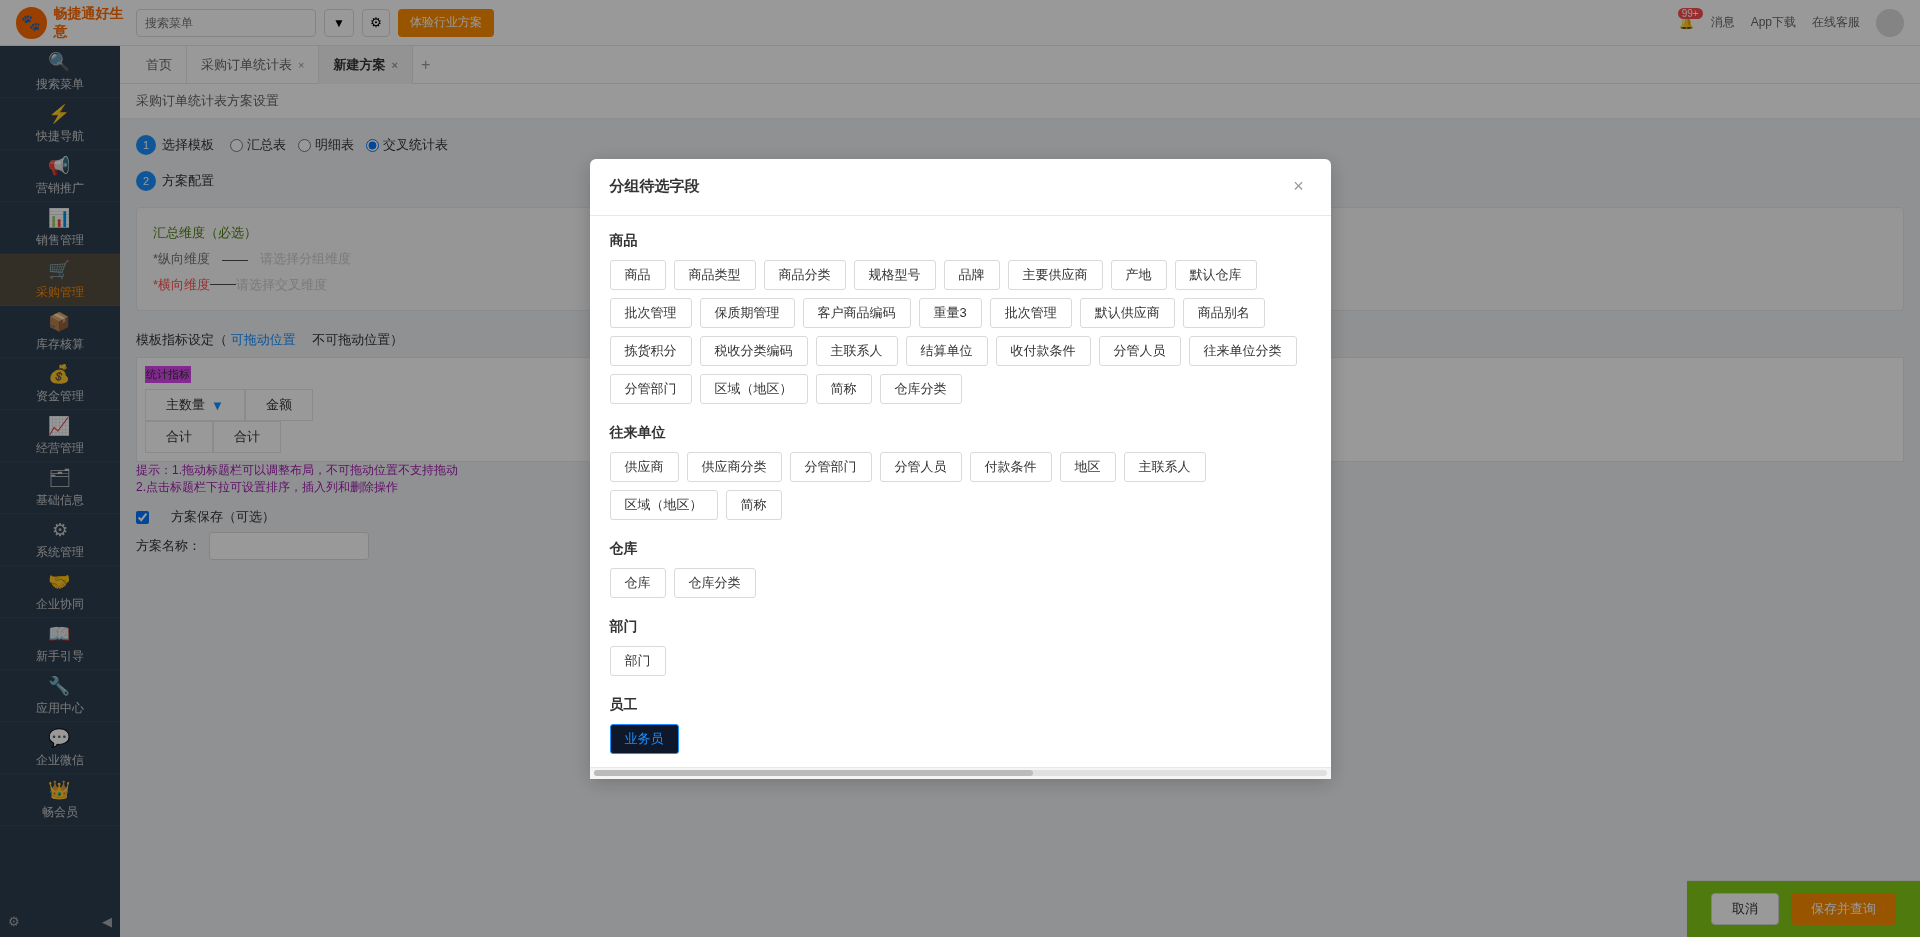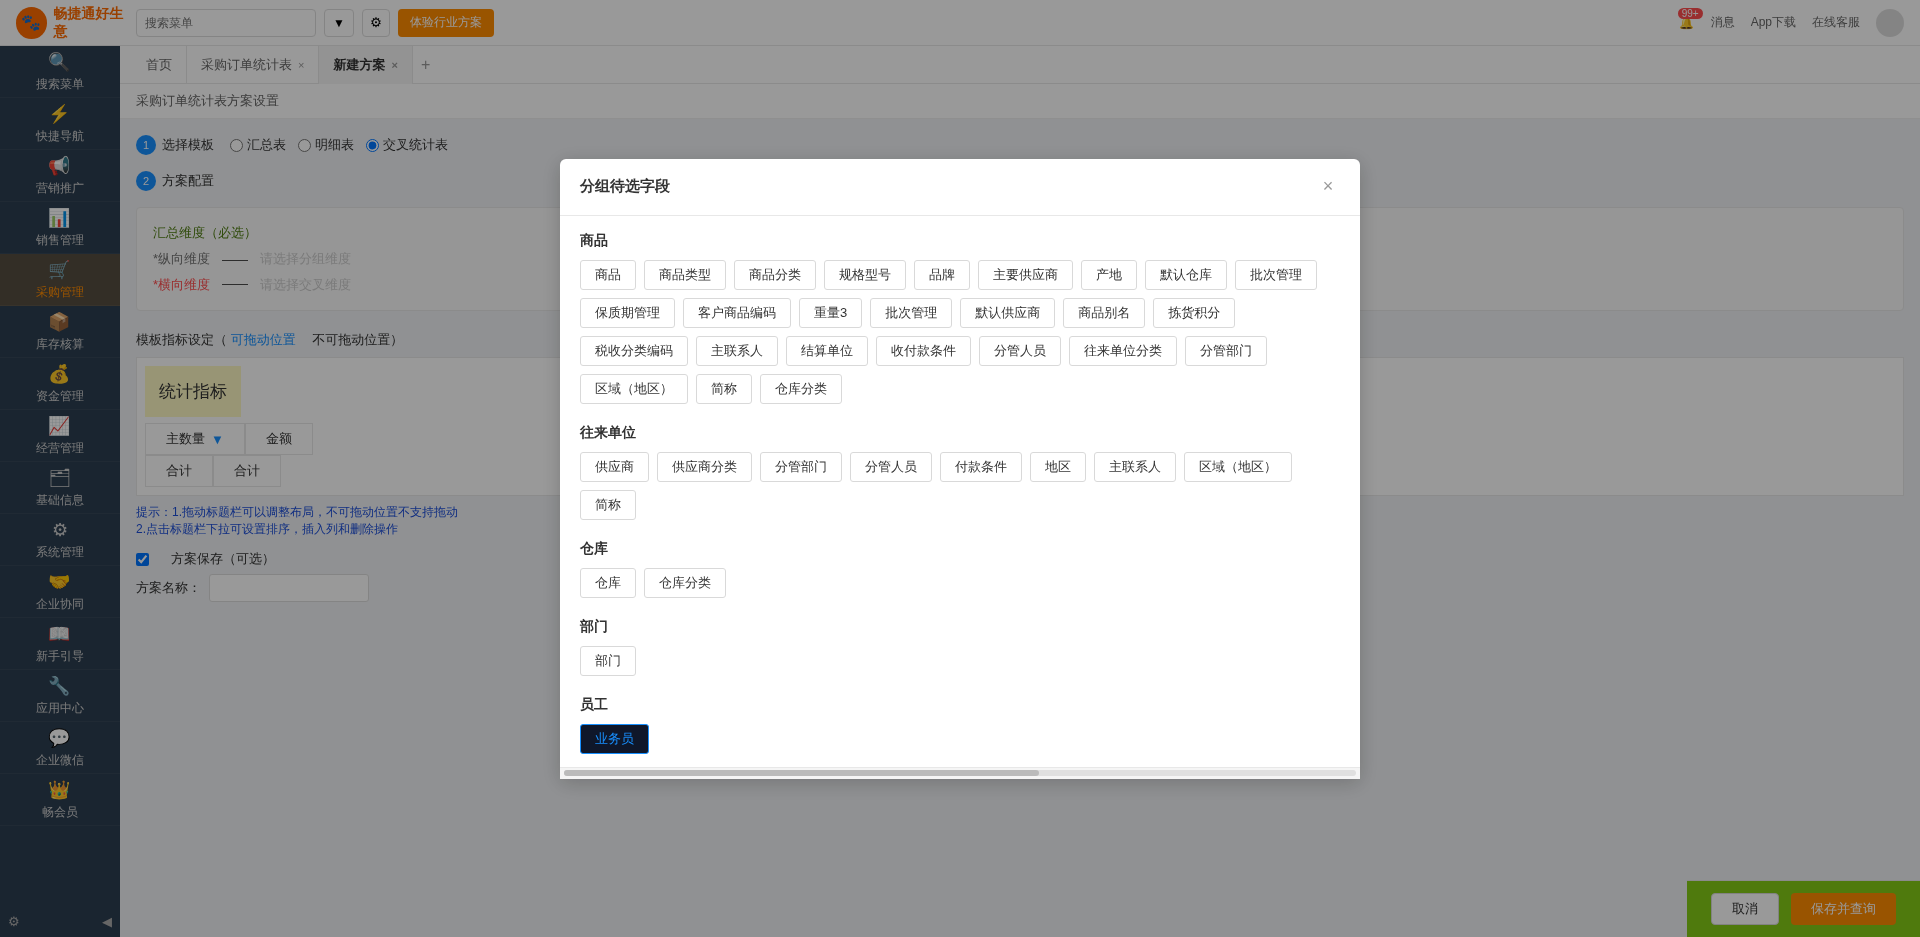--- a/index.html
+++ b/index.html
@@ -202,21 +202,21 @@
       z-index: 200;
       display: flex;
       align-items: center;
       justify-content: center;
     }
 
     
     .modal {
       background: white;
       border-radius: 6px;
-      width: 800px;
+      width: 741px;
       max-height: 620px;
       display: flex;
       flex-direction: column;
       box-shadow: 0 4px 20px rgba(0,0,0,0.2);
     }
     .modal-header {
       padding: 16px 20px;
       border-bottom: 1px solid #e8e8e8;
       display: flex;
       align-items: center;
@@ -526,55 +526,55 @@
       </div>
     </div>
 
     <div class="config-section">
       <div class="config-label">汇总维度（必选）</div>
       <div style="display:flex;gap:12px;align-items:center;margin-bottom:8px;">
         <span style="color:#737373;">*纵向维度</span>
         <span>——</span>
         <span style="color:#ccc;">请选择分组维度</span>
       </div>
-      <div style="display:flex;gap:12px;align-items:flex-start;">
+      <div style="display:flex;align-items:flex-start;">
         <span style="color:#ff4d4f;">*横向维度</span>
         <span>——</span>
         <span style="color:#ccc;">请选择交叉维度</span>
       </div>
     </div>
 
     <div style="padding:8px 0;font-size:13px;color:#333;">
       <span>模板指标设定（</span>
       <span style="color:#1890ff;">可拖动位置</span>
       <span>　不可拖动位置）</span>
     </div>
 
     <div style="background:#fff;border:1px solid #e8e8e8;padding:8px;">
-      <div style="background:#fef9c3;padding:14px;font-size:17px;display:inline-block;margin-bottom:6px;">统计指标</div>
+      <div style="background:#d946ef;padding:1px;font-size:11px;display:inline-block;margin-bottom:6px;">统计指标</div>
       <div style="display:flex;gap:0;">
         <div style="border:1px solid #e8e8e8;padding:6px 20px;display:flex;align-items:center;gap:6px;">
           <span>主数量</span>
           <span style="color:#1890ff;cursor:pointer;">▼</span>
         </div>
         <div style="border:1px solid #e8e8e8;padding:6px 20px;">
           <span>金额</span>
         </div>
       </div>
       <div style="display:flex;gap:0;">
         <div style="border:1px solid #e8e8e8;padding:6px 20px;">
           <span>合计</span>
         </div>
         <div style="border:1px solid #e8e8e8;padding:6px 20px;">
           <span>合计</span>
         </div>
       </div>
     </div>
 
-    <div style="font-size:12px;color:#1d4ed8;margin-top:8px;">
+    <div style="font-size:12px;color:#a21caf;">
       <div>提示：1.拖动标题栏可以调整布局，不可拖动位置不支持拖动</div>
       <div>2.点击标题栏下拉可设置排序，插入列和删除操作</div>
     </div>
 
     <div style="margin-top:12px;display:flex;align-items:center;gap:22px;">
       <input type="checkbox" checked="" style="">
       <span>方案保存（可选）</span>
     </div>
     <div style="margin-top:6px;display:flex;align-items:center;gap:8px;">
       <span>方案名称：</span>

